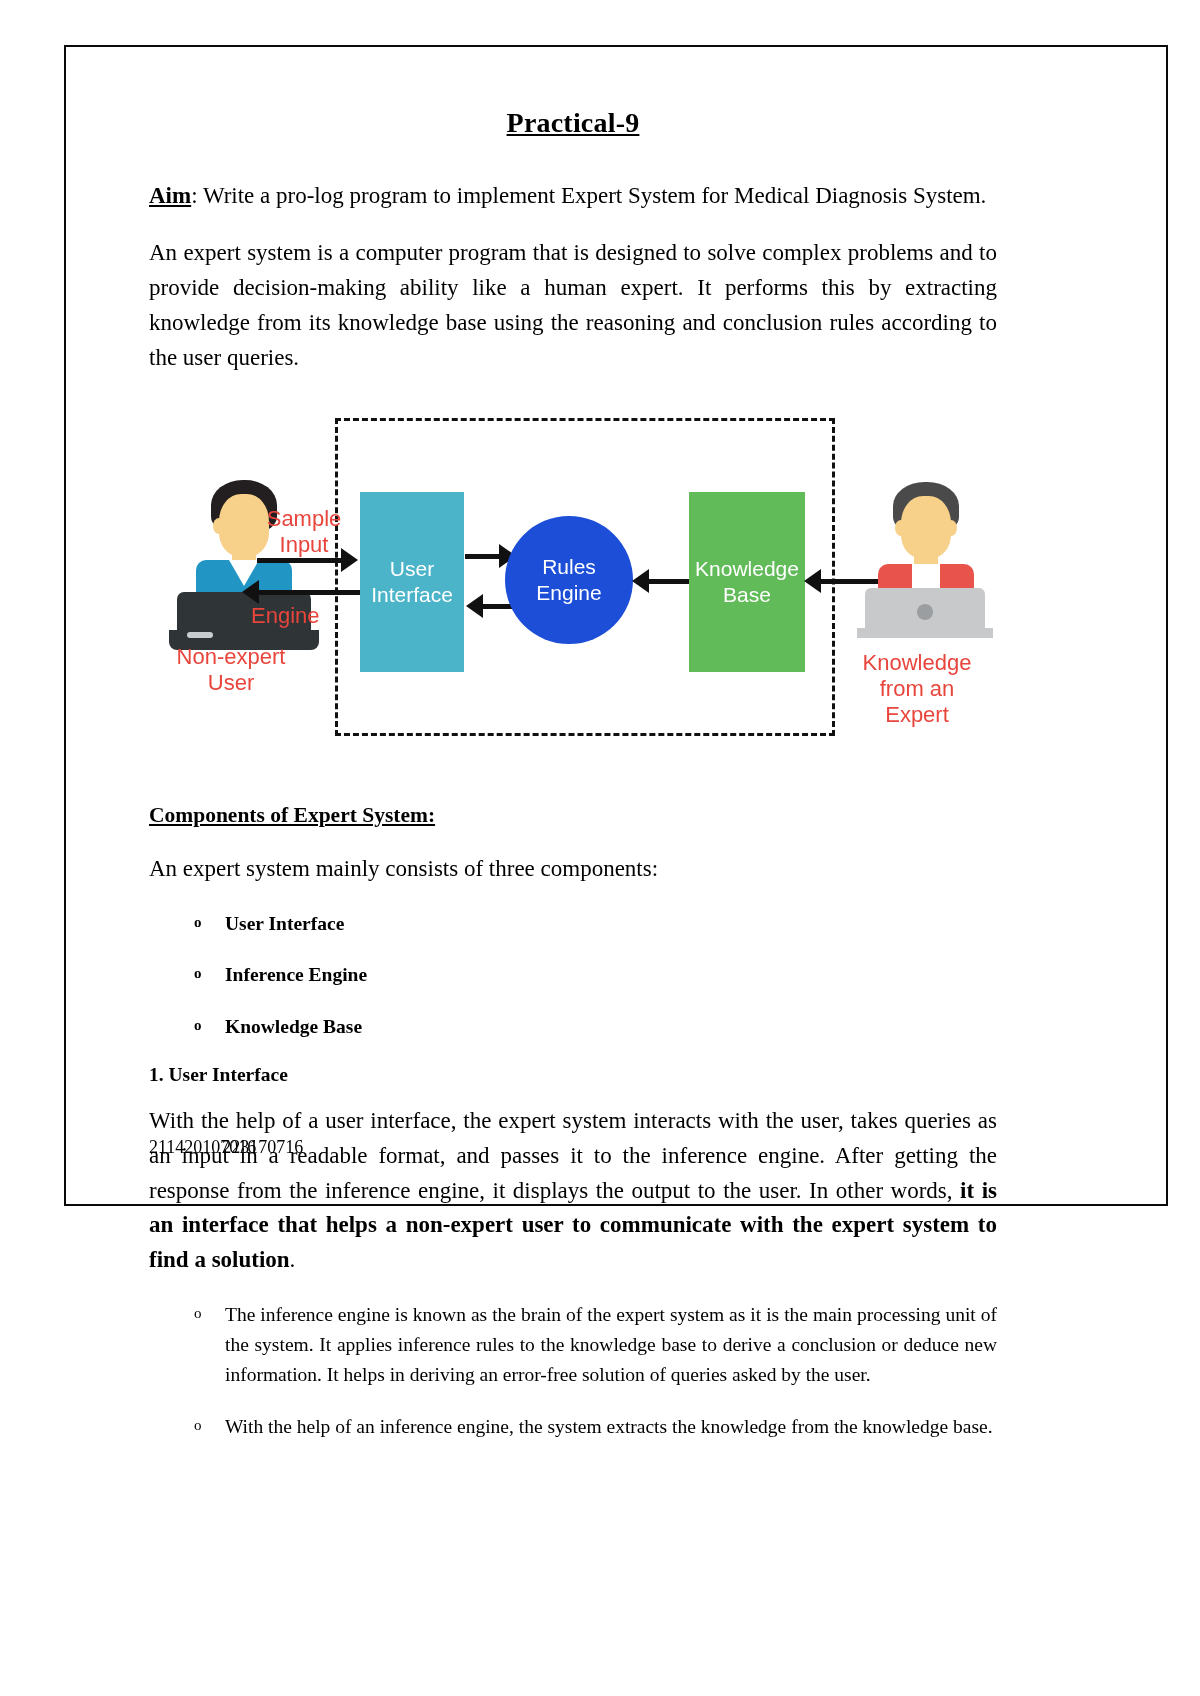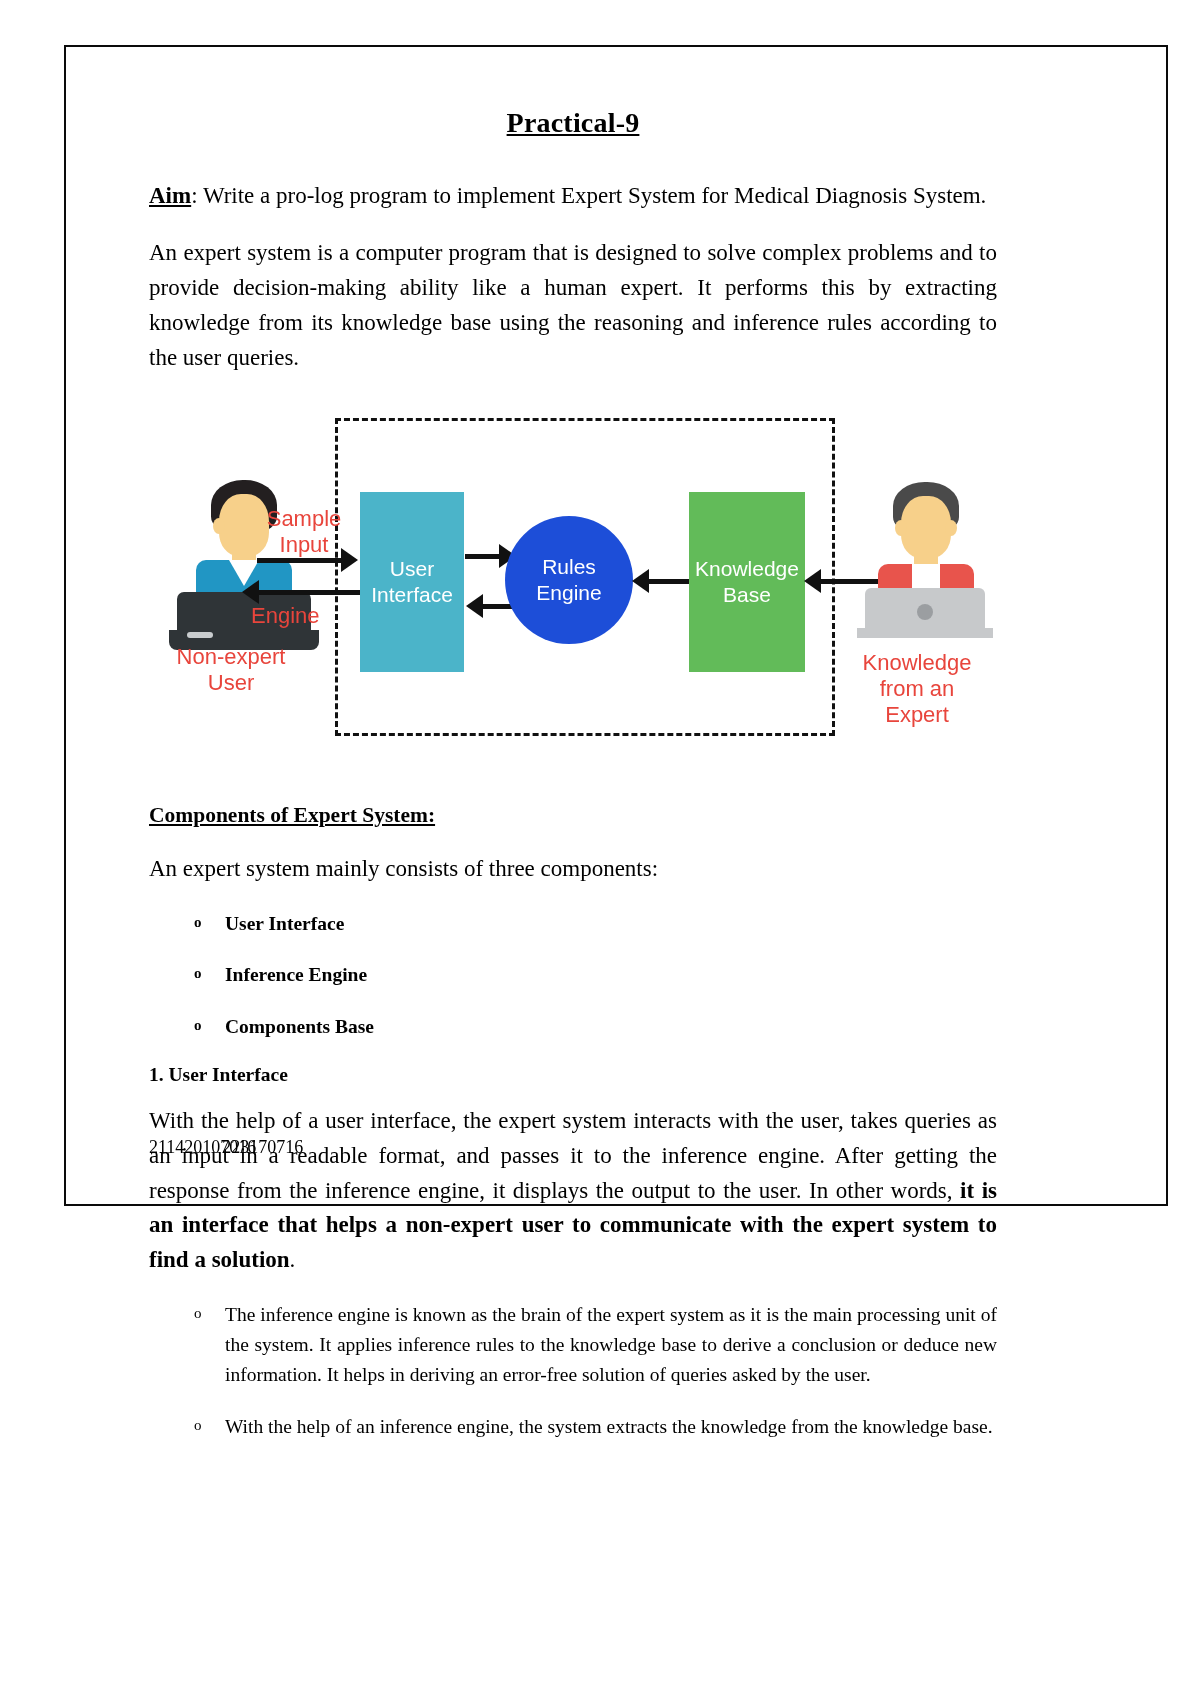--- a/index.html
+++ b/index.html
@@ -252,21 +252,21 @@
 
 <div class="page-frame">
 
   <div class="content">
 
     <div class="doc-title">Practical-9</div>
 
     <p class="para"><span class="u-bold-underline">Aim</span><span>: Write a pro-log program to implement Expert System for Medical Diagnosis System.</span></p>
 
 
-    <p class="para">An expert system is a computer program that is designed to solve complex problems and to provide decision-making ability like a human expert. It performs this by extracting knowledge from its knowledge base using the reasoning and inference rules according to the user queries.</p>
+    <p class="para">An expert system is a computer program that is designed to solve complex problems and to provide decision-making ability like a human expert. It performs this by extracting knowledge from its knowledge base using the reasoning and conclusion rules according to the user queries.</p>
 
     <div class="diagram">
 
       <div class="es-box"></div>
 
       <div class="person" style="left:20px; top:62px; width:150px; height:160px;">
         <div class="p-head-hair" style="left:42px; top:0px; width:66px; height:52px; background:#231F20;"></div>
         <div class="p-face" style="left:50px; top:14px; width:50px; height:62px;"></div>
         <div class="p-ear" style="left:44px; top:38px; width:12px; height:16px;"></div>
         <div class="p-neck" style="left:63px; top:66px; width:24px; height:22px;"></div>
@@ -349,21 +349,21 @@
 
     </div>
 
     <div class="heading-underline">Components of Expert System:</div>
 
     <p class="para">An expert system mainly consists of three components:</p>
 
     <ul class="bullet-list bold-items tight">
       <li><span class="marker">o</span><span>User Interface</span></li>
       <li><span class="marker">o</span><span>Inference Engine</span></li>
-      <li><span class="marker">o</span><span>Components Base</span></li>
+      <li><span class="marker">o</span><span>Knowledge Base</span></li>
     </ul>
 
     <div class="heading-num">1. User Interface</div>
 
     <p class="para"><span>With the help of a user interface, the expert system interacts with the user, takes queries as an input in a readable format, and passes it to the inference engine. After getting the response from the inference engine, it displays the output to the user. In other words, </span><b>it is an interface that helps a non-expert user to communicate with the expert system to find a solution</b><span>.</span></p>
 
 
     <ul class="bullet-list">
       <li><span class="marker">o</span><span>The inference engine is known as the brain of the expert system as it is the main processing unit of the system. It applies inference rules to the knowledge base to derive a conclusion or deduce new information. It helps in deriving an error-free solution of queries asked by the user.</span></li>
       <li><span class="marker">o</span><span>With the help of an inference engine, the system extracts the knowledge from the knowledge base.</span></li>

